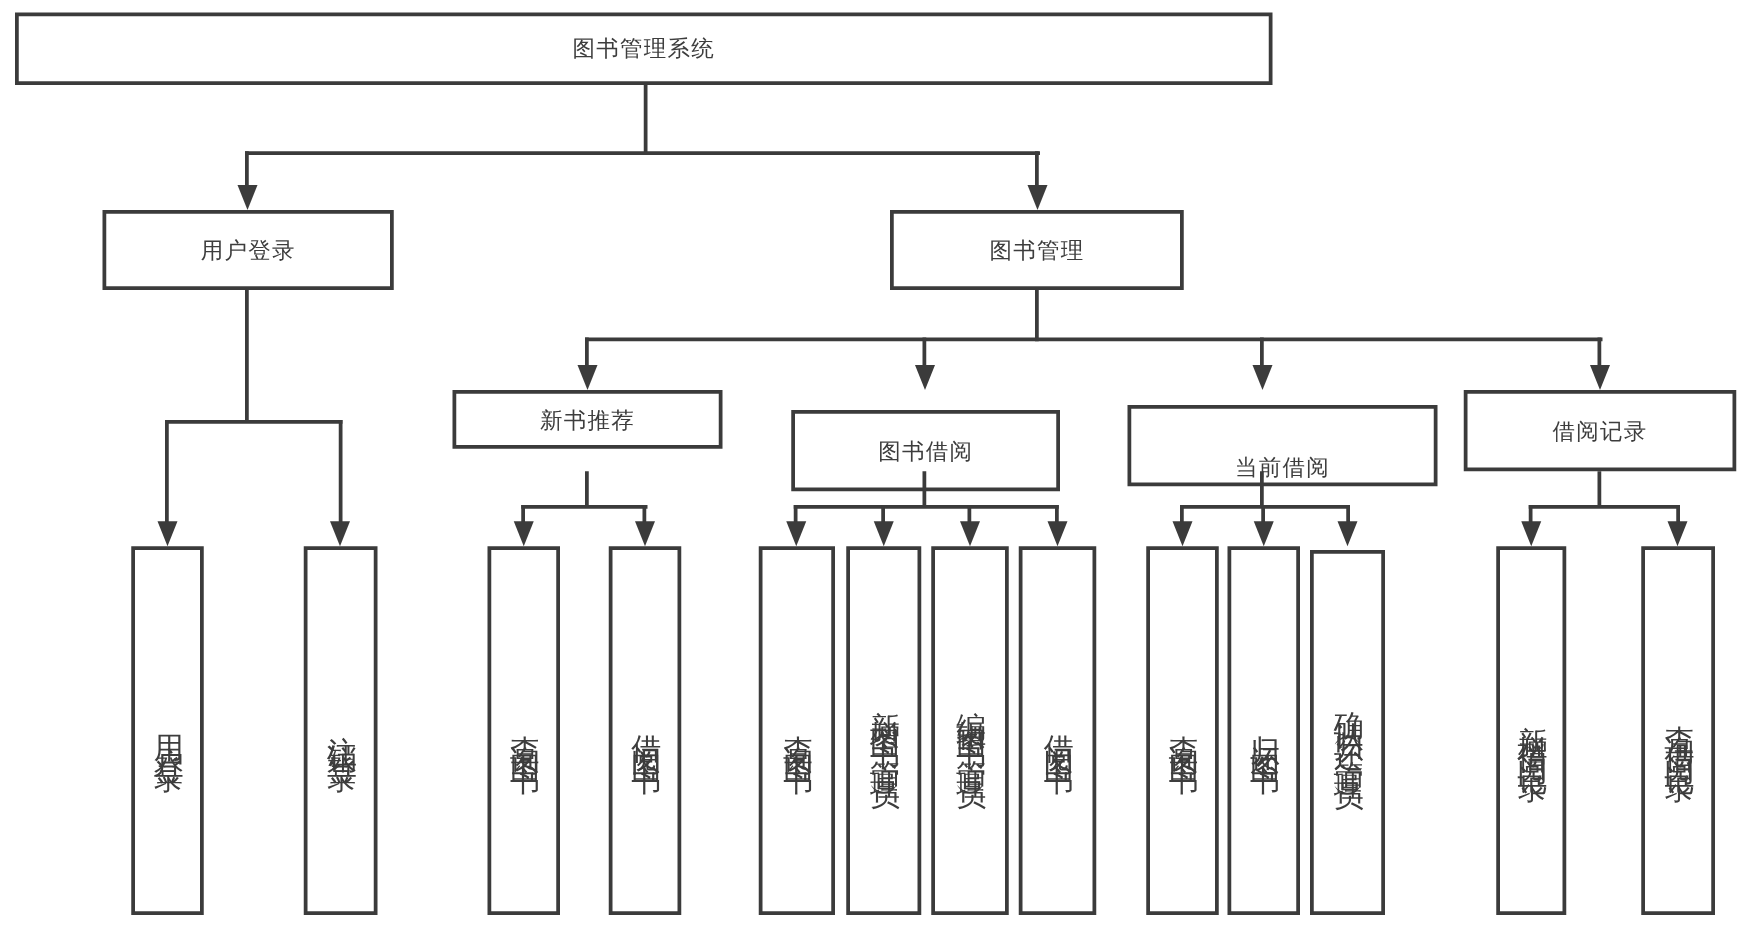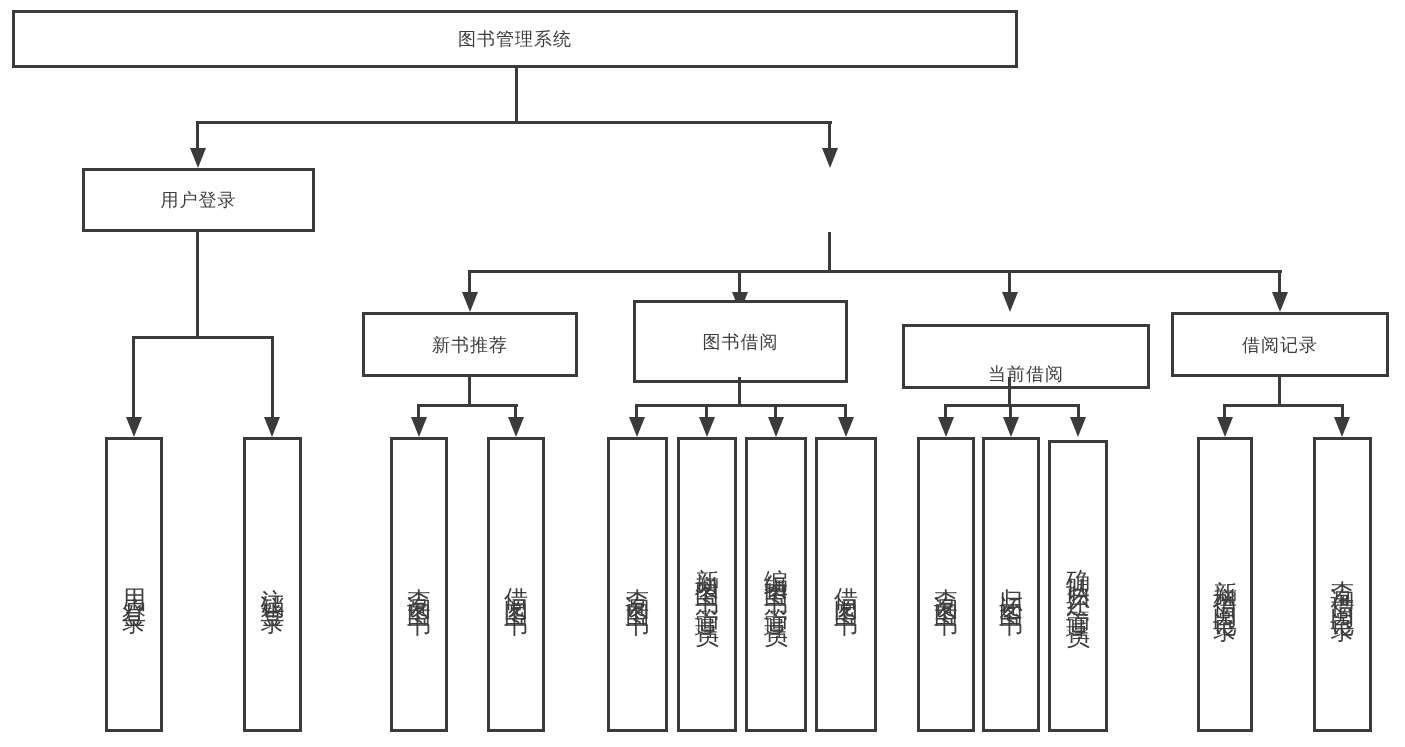--- a/index.html
+++ b/index.html
@@ -64,43 +64,46 @@
   <div class="vline" style="left:515px;top:68px;height:55px;"></div>
   <div class="hline" style="left:196px;top:121px;width:636px;"></div>
   <div class="vline" style="left:196px;top:121px;height:29px;"></div>
   <div class="arrow" style="left:190px;top:148px;"></div>
   <div class="vline" style="left:828px;top:121px;height:29px;"></div>
   <div class="arrow" style="left:822px;top:148px;"></div>
 
   <div class="box" style="left:82px;top:168px;width:233px;height:64px;">
     <span>用户登录</span>
   </div>
+  <div class="box" style="left:712px;top:168px;width:235px;height:64px;">
+    <span>图书管理</span>
+  </div>
 
   <div class="vline" style="left:196px;top:232px;height:106px;"></div>
   <div class="hline" style="left:132px;top:336px;width:142px;"></div>
   <div class="vline" style="left:132px;top:336px;height:84px;"></div>
   <div class="arrow" style="left:126px;top:417px;"></div>
   <div class="vline" style="left:271px;top:336px;height:84px;"></div>
   <div class="arrow" style="left:264px;top:417px;"></div>
 
   <div class="vline" style="left:828px;top:232px;height:41px;"></div>
   <div class="hline" style="left:468px;top:270px;width:814px;"></div>
   <div class="vline" style="left:468px;top:270px;height:24px;"></div>
   <div class="arrow" style="left:462px;top:292px;"></div>
   <div class="vline" style="left:738px;top:270px;height:24px;"></div>
   <div class="arrow" style="left:732px;top:292px;"></div>
   <div class="vline" style="left:1008px;top:270px;height:24px;"></div>
   <div class="arrow" style="left:1002px;top:292px;"></div>
   <div class="vline" style="left:1278px;top:270px;height:24px;"></div>
   <div class="arrow" style="left:1272px;top:292px;"></div>
 
-  <div class="box" style="left:362px;top:312px;width:216px;height:65px;font-family:Liberation Mono, monospace;">
+  <div class="box" style="left:362px;top:312px;width:216px;height:47px;font-family:Liberation Mono, monospace;">
     <span>新书推荐</span>
   </div>
-  <div class="box" style="left:633px;top:300px;width:215px;height:83px;font-family:Liberation Serif, serif;">
+  <div class="box" style="left:633px;top:328px;width:215px;height:65px;font-family:Liberation Serif, serif;">
     <span>图书借阅</span>
   </div>
   <div class="box" style="left:902px;top:324px;width:248px;height:65px;align-items:flex-end;">
     <span>当前借阅</span>
   </div>
   <div class="box" style="left:1171px;top:312px;width:218px;height:65px;">
     <span>借阅记录</span>
   </div>
 
   <div class="vline" style="left:468px;top:377px;height:29px;"></div>

